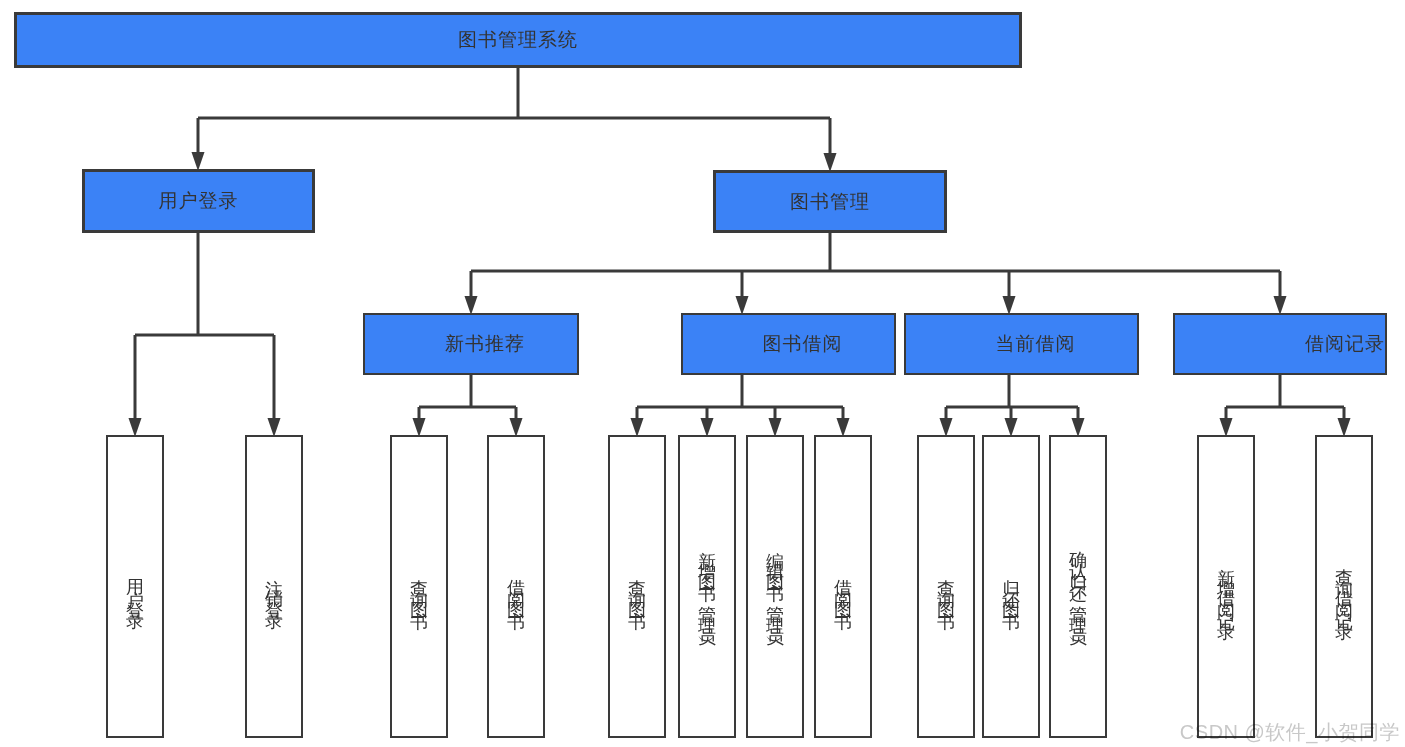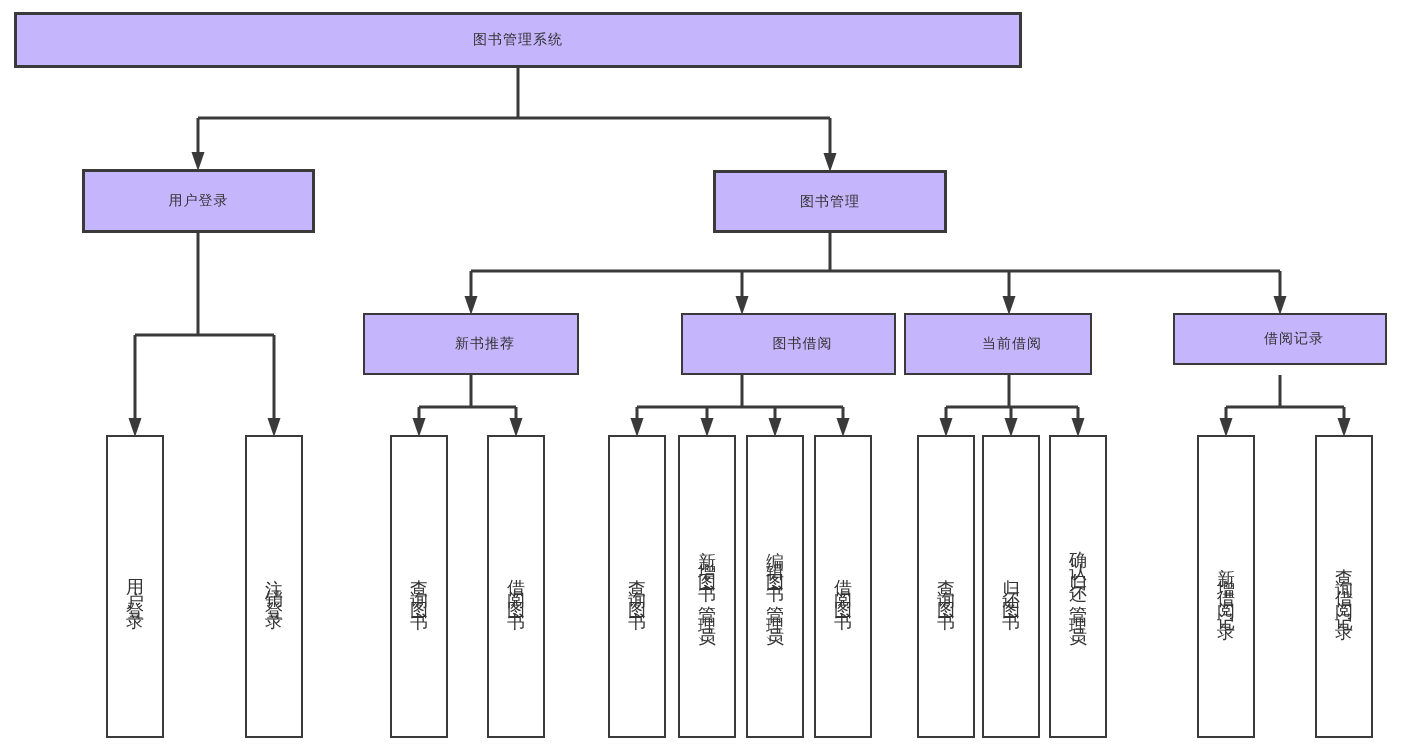--- a/index.html
+++ b/index.html
@@ -3,23 +3,23 @@
 <meta charset="utf-8">
 <style>
   html,body{margin:0;padding:0;background:#ffffff;}
   body{
     width:1405px;height:747px;position:relative;overflow:hidden;
     font-family:"Liberation Sans",sans-serif;color:#333333;
   }
   .stage{position:absolute;left:0;top:0;width:1405px;height:747px;}
   .connectors{position:absolute;left:0;top:0;width:1405px;height:747px;pointer-events:none;}
   .node{
-    position:absolute;box-sizing:border-box;background:#c4b5fd;
+    position:absolute;box-sizing:border-box;background:#3b82f6;
     border:3px solid #3a3a3a;display:flex;align-items:center;justify-content:center;
-    font-size:14px;letter-spacing:1px;color:#333333;
+    font-size:19px;letter-spacing:1px;color:#333333;
   }
   .node.l3{border-width:2px;padding-left:28px;}
   .leaf{
     position:absolute;box-sizing:border-box;background:#ffffff;
     border:2px solid #3a3a3a;display:flex;align-items:center;justify-content:center;
     top:435px;height:303px;width:58px;
   }
   .leaf span{
     writing-mode:vertical-lr;text-orientation:mixed;
     font-size:18px;line-height:1;letter-spacing:11px;color:#333333;
@@ -88,24 +88,24 @@
   <div class="node" style="left:713px;top:170px;width:234px;height:63px;">
     <span>图书管理</span>
   </div>
 
   <div class="node l3" style="left:363px;top:313px;width:216px;height:62px;">
     <span>新书推荐</span>
   </div>
   <div class="node l3" style="left:635px;top:313px;width:215px;height:62px;margin-left:46px;">
     <span>图书借阅</span>
   </div>
-  <div class="node l3" style="left:904px;top:313px;width:188px;height:62px;">
+  <div class="node l3" style="left:904px;top:313px;width:235px;height:62px;">
     <span>当前借阅</span>
   </div>
-  <div class="node l3" style="left:1173px;top:313px;width:214px;height:52px;">
+  <div class="node l3" style="left:1173px;top:313px;width:214px;height:62px;justify-content:flex-end;">
     <span>借阅记录</span>
   </div>
 
   <div class="leaf" style="left:106px;">
     <span>用户登录</span>
   </div>
   <div class="leaf" style="left:245px;">
     <span>注销登录</span>
   </div>
 
@@ -139,13 +139,14 @@
     <span>确认归还（管理员）</span>
   </div>
 
   <div class="leaf" style="left:1197px;">
     <span>新增借阅记录</span>
   </div>
   <div class="leaf" style="left:1315px;">
     <span>查询借阅记录</span>
   </div>
 
+  <div class="watermark">CSDN @软件_小贺同学</div>
 </div>
 
 </body></html>

